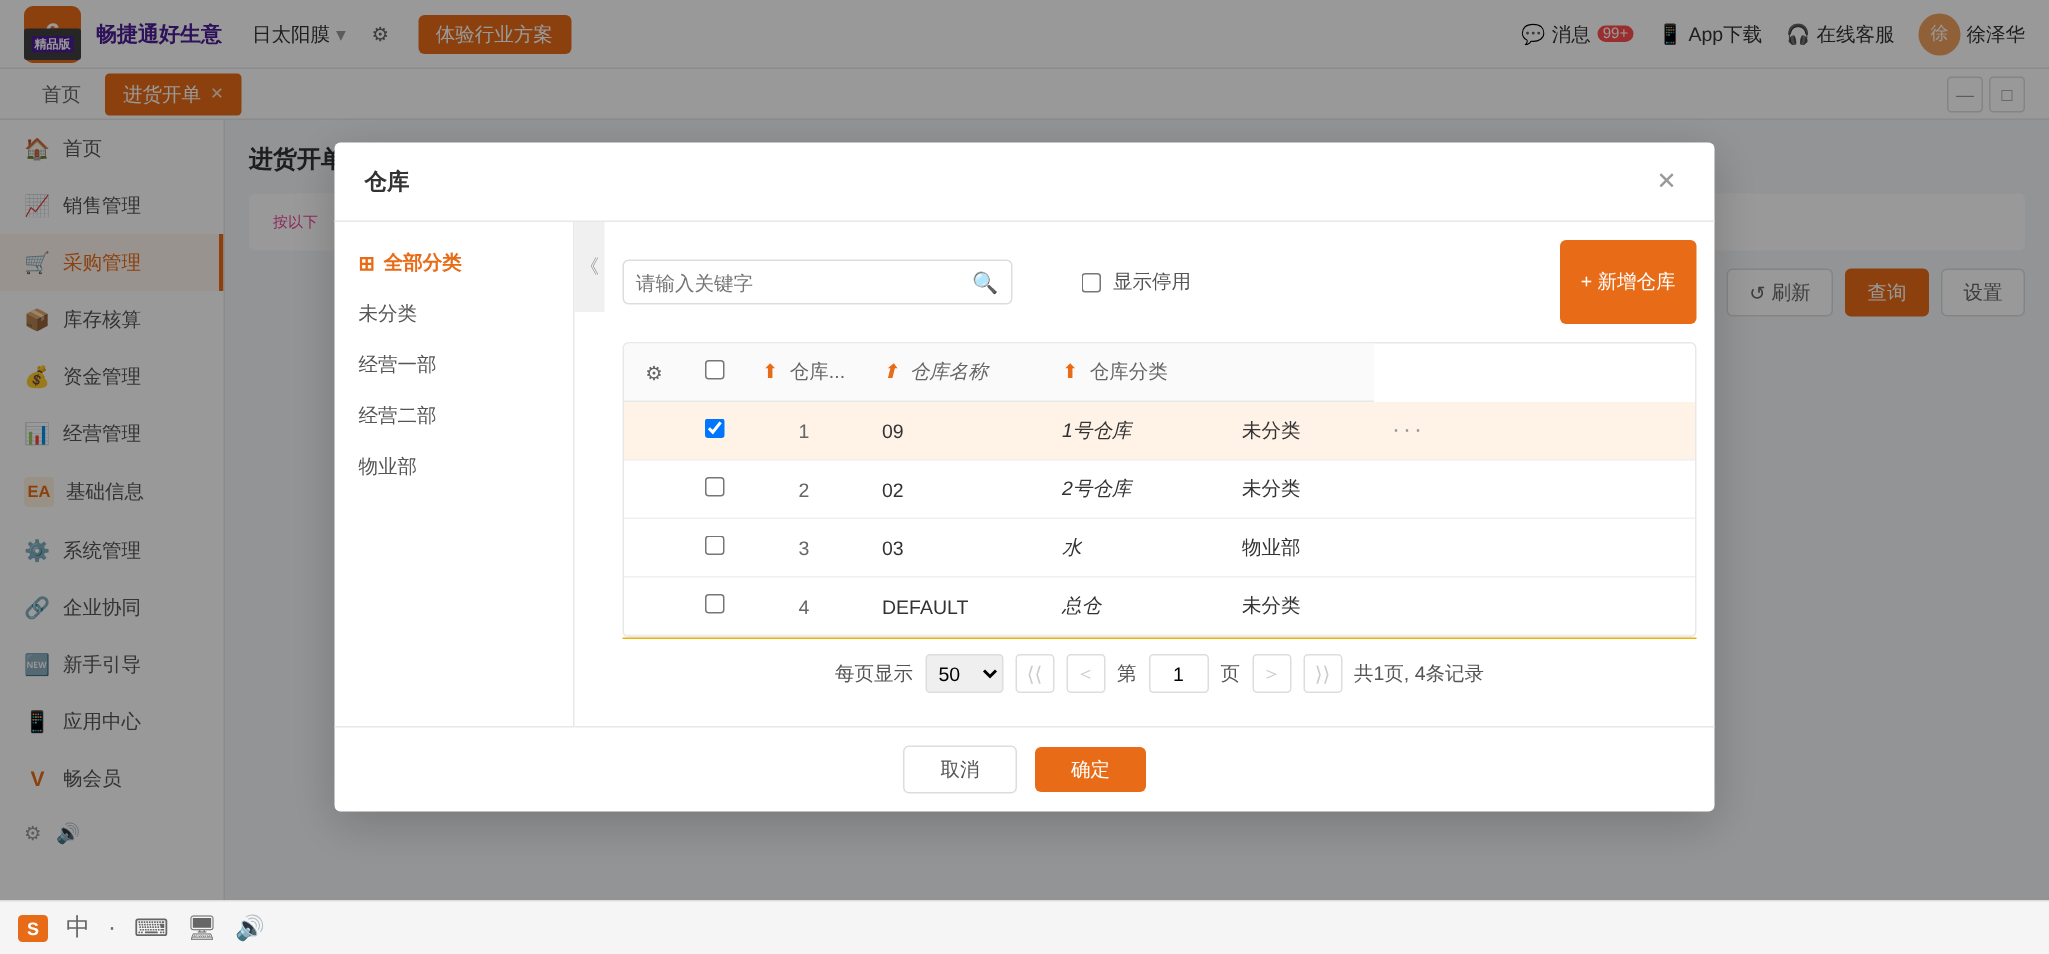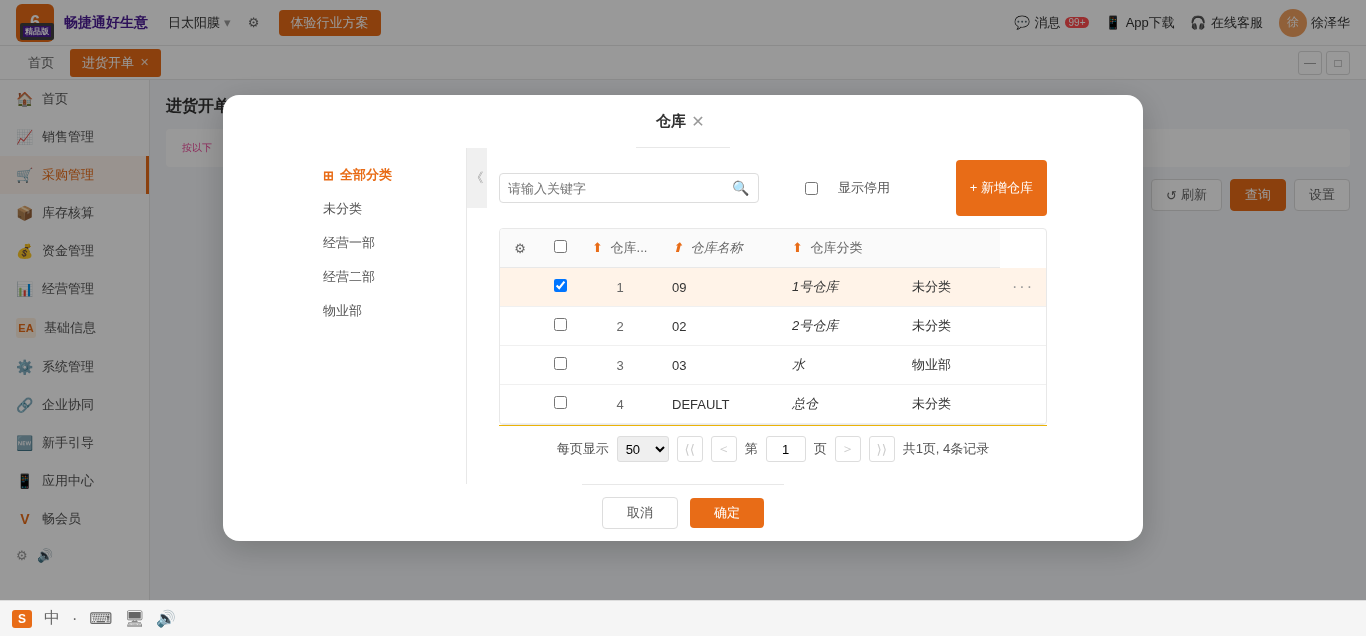--- a/index.html
+++ b/index.html
@@ -1,21 +1,21 @@
 <!DOCTYPE html>
 <html><head>
   <meta charset="utf-8">
   <style>
     * { box-sizing: border-box; margin: 0; padding: 0; }
     body { font-family: 'Microsoft YaHei', Arial, sans-serif; font-size: 13px; background: #f0f2f5; overflow: hidden; width: 1366px; height: 636px; }
 
     
     .topbar { background: #fff; height: 46px; display: flex; align-items: center; padding: 0 16px; border-bottom: 1px solid #e8e8e8; position: relative; z-index: 1; }
     .topbar-logo { background: #e86c17; color: #fff; width: 38px; height: 38px; border-radius: 6px; display: flex; align-items: center; justify-content: center; font-size: 18px; font-weight: bold; margin-right: 10px; position: relative; }
-    .topbar-logo-badge { position: absolute; bottom: 2px; right: 0; background: #4c1d95; border: 3px solid #404040; font-size: 8px; color: #fff; padding: 0 2px; border-radius: 2px; }
+    .topbar-logo-badge { position: absolute; bottom: 2px; right: 0; background: #4c1d95; border: 5px solid #404040; font-size: 8px; color: #fff; padding: 0 2px; border-radius: 2px; }
     .topbar-title { font-size: 14px; color: #4c1d95; font-weight: bold; }
     .topbar-store { display: flex; align-items: center; margin-left: 20px; color: #333; font-size: 13px; cursor: pointer; }
     .topbar-store .arrow { color: #999; margin-left: 4px; }
     .topbar-gear { width: 30px; height: 30px; display: flex; align-items: center; justify-content: center; color: #666; margin-left: 8px; cursor: pointer; }
     .topbar-trial { background: #e86c17; color: #fff; padding: 4px 12px; border-radius: 4px; margin-left: 10px; cursor: pointer; font-size: 13px; }
     .topbar-right { margin-left: auto; display: flex; align-items: center; gap: 16px; }
     .topbar-right-item { display: flex; align-items: center; gap: 4px; color: #333; font-size: 13px; cursor: pointer; }
     .topbar-badge { background: #ff4d4f; color: #fff; font-size: 10px; padding: 0 4px; border-radius: 8px; }
     .topbar-avatar { width: 28px; height: 28px; border-radius: 50%; background: #f0a060; display: flex; align-items: center; justify-content: center; color: #fff; font-size: 12px; }
 
@@ -44,35 +44,35 @@
     .filter-label { color: #ec4899; font-size: 10px; }
     .toolbar { display: flex; gap: 8px; align-items: center; margin-bottom: 8px; }
     .btn { padding: 6px 14px; border-radius: 4px; border: 1px solid #ddd; background: #fff; cursor: pointer; font-size: 13px; color: #333; display: flex; align-items: center; gap: 4px; }
     .btn-primary { background: #e86c17; color: #fff; border-color: #e86c17; }
     .btn-default { background: #fff; color: #666; }
 
     
     .overlay { position: fixed; top: 0; left: 0; width: 100%; height: 100%; background: rgba(0,0,0,0.4); z-index: 100; display: flex; align-items: center; justify-content: center; }
 
     
-    .modal { background: #fff; border-radius: 16px; width: 920px; max-height: 560px; display: flex; flex-direction: column; box-shadow: 0 8px 32px rgba(0,0,0,0.2); align-items: center; }
+    .modal { background: #fff; border-radius: 4px; width: 920px; max-height: 560px; display: flex; flex-direction: column; box-shadow: 0 8px 32px rgba(0,0,0,0.2); }
     .modal-header { display: flex; align-items: center; justify-content: space-between; padding: 14px 20px; border-bottom: 1px solid #e8e8e8; }
     .modal-title { font-size: 15px; font-weight: bold; color: #333; }
     .modal-close { color: #999; cursor: pointer; font-size: 16px; width: 24px; height: 24px; display: flex; align-items: center; justify-content: center; }
     .modal-body { display: flex; flex: 1; overflow: hidden; min-height: 0; }
     .modal-sidebar { width: 160px; border-right: 1px solid #e8e8e8; padding: 10px 0; flex-shrink: 0; }
     .modal-sidebar-header { display: flex; align-items: center; gap: 6px; padding: 8px 16px; font-size: 13px; font-weight: bold; color: #e86c17; cursor: pointer; }
     .modal-sidebar-item { padding: 8px 16px; font-size: 13px; color: #555; cursor: pointer; }
     .modal-sidebar-collapse { width: 20px; height: 60px; background: #f0f0f0; display: flex; align-items: center; justify-content: center; cursor: pointer; color: #999; flex-shrink: 0; }
     .modal-main { flex: 1; display: flex; flex-direction: column; overflow: hidden; padding: 12px; }
     .modal-toolbar { display: flex; align-items: center; gap: 10px; margin-bottom: 12px; }
     .search-input { display: flex; align-items: center; border: 1px solid #ddd; border-radius: 4px; padding: 0 8px; height: 30px; flex: 1; max-width: 260px; }
     .search-input input { border: none; outline: none; font-size: 13px; color: #333; flex: 1; width: 100%; }
     .search-icon { color: #999; font-size: 14px; }
-    .checkbox-label { display: flex; align-items: center; gap: 20px; font-size: 13px; color: #555; cursor: pointer; padding-left: 36px; }
+    .checkbox-label { display: flex; align-items: center; gap: 8px; font-size: 13px; color: #555; cursor: pointer; padding-left: 36px; }
     .new-btn { background: #e86c17; color: #fff; border: none; padding: 19px 14px; border-radius: 4px; cursor: pointer; font-size: 13px; margin-left: auto; display: flex; align-items: center; gap: 4px; }
 
     
     .modal-table { flex: 1; overflow-y: auto; border: 1px solid #e8e8e8; border-radius: 4px; }
     table { width: 100%; border-collapse: collapse; }
     thead tr { background: #fafafa; }
     th { padding: 10px 12px; text-align: left; font-size: 13px; color: #666; font-weight: normal; border-bottom: 1px solid #e8e8e8; }
     td { padding: 10px 12px; font-size: 13px; color: #333; border-bottom: 1px solid #f0f0f0; }
     tr.highlighted td { background: #fff3e8; }
     .col-gear { width: 40px; text-align: center; }

